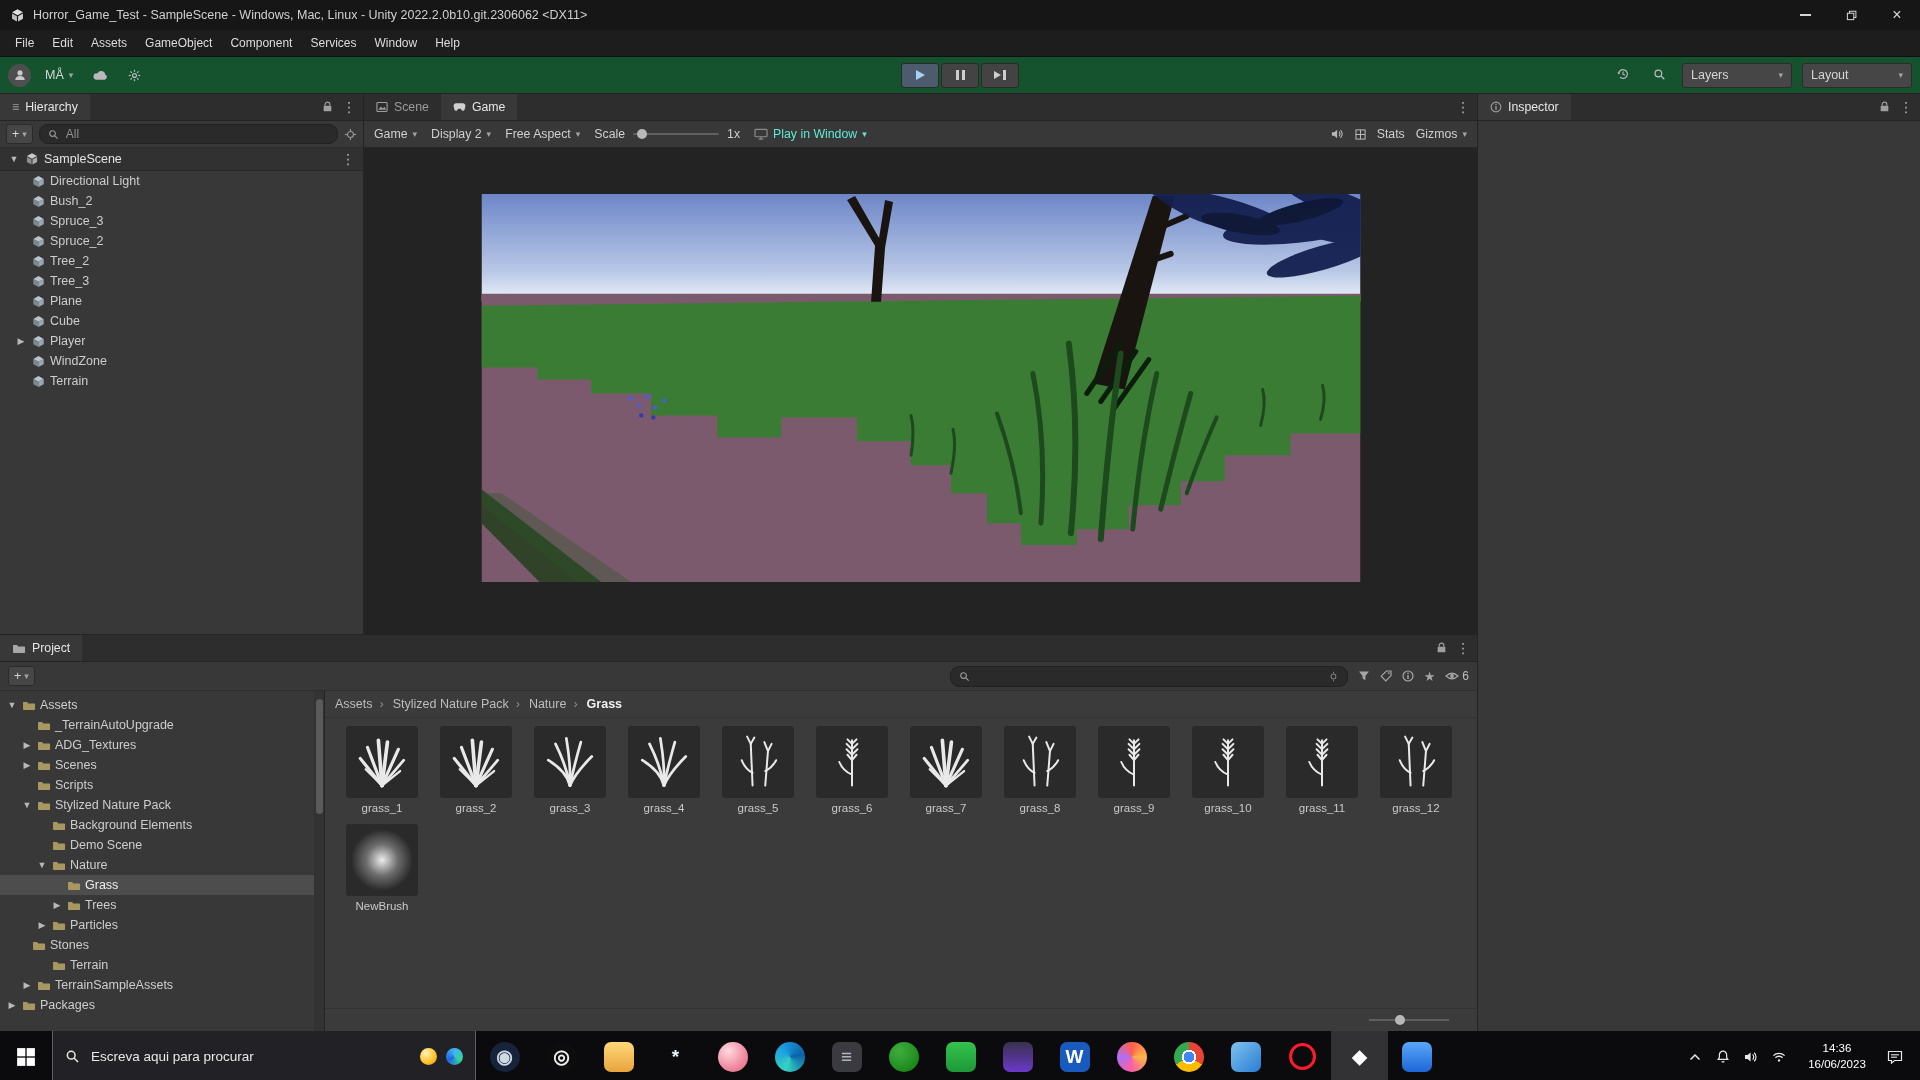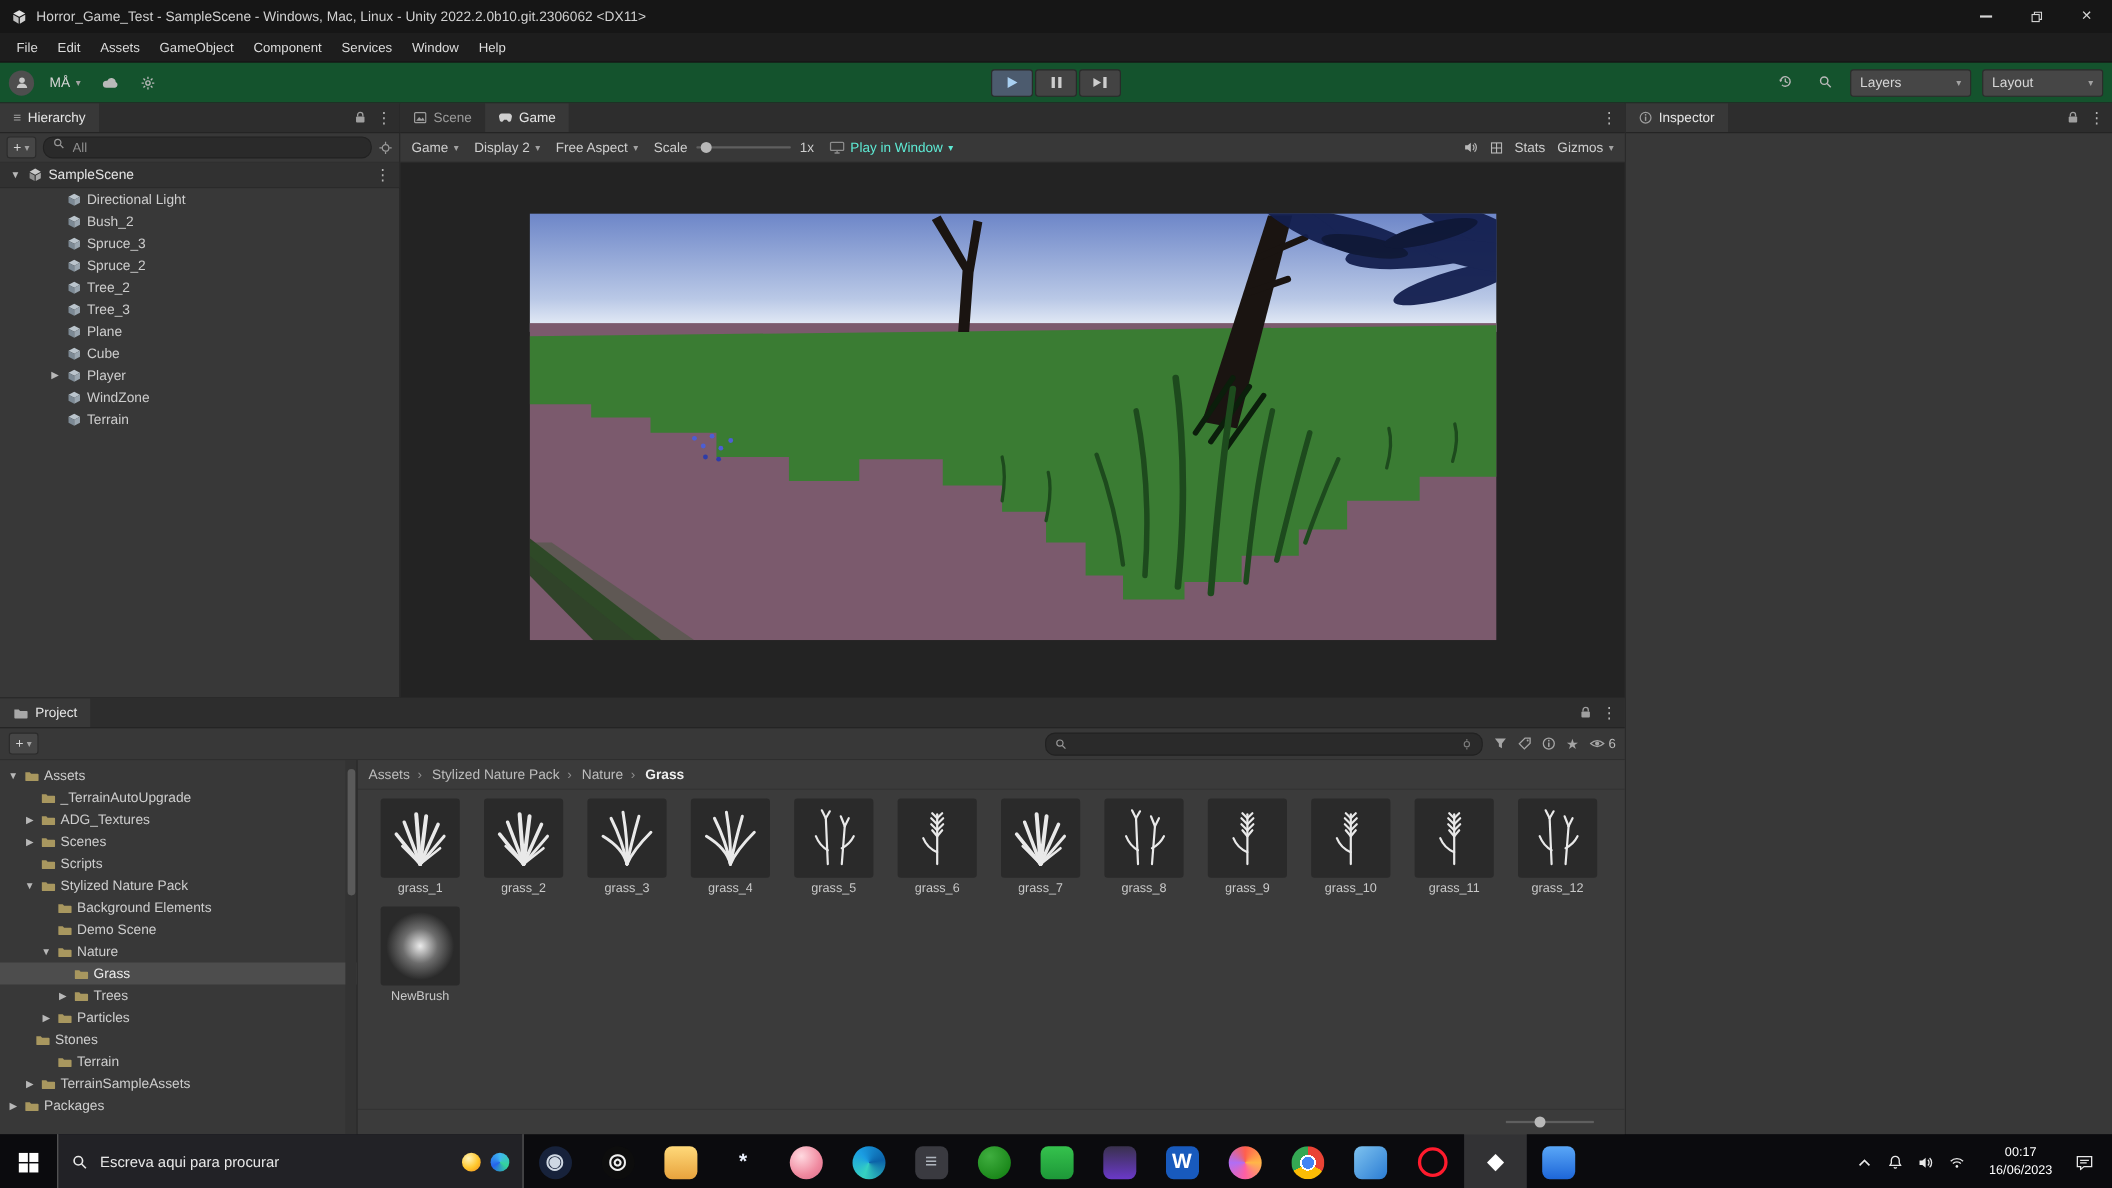--- a/index.html
+++ b/index.html
@@ -47,26 +47,26 @@
   .tabs{height:26px;background:#2d2d2d;border-bottom:1px solid #242424;display:flex;align-items:stretch;position:relative;flex:none;}
   .tab{display:flex;align-items:center;gap:6px;padding:0 12px;color:#9b9b9b;font-size:12.3px;}
   .tab.active{background:#383838;color:#e6e6e6;}
   .strip-icons{position:absolute;right:7px;top:0;bottom:0;display:flex;align-items:center;gap:9px;}
   .kebab{color:#b5b5b5;font-size:14px;line-height:1;}
 
   
   #hierarchy-panel{width:363px;flex:none;background:#383838;border-right:1px solid #242424;display:flex;flex-direction:column;}
   .hier-toolbar{height:26px;display:flex;align-items:center;gap:6px;padding:0 6px;border-bottom:1px solid #2e2e2e;flex:none;}
   .create-btn{height:18px;background:#464646;border:1px solid #2b2b2b;border-radius:3px;display:flex;align-items:center;gap:3px;padding:0 5px;color:#d6d6d6;}
-  .search-pill{flex:1;height:18px;background:#2a2a2a;border:1px solid #212121;border-radius:9px;display:flex;gap:5px;padding:0 8px;}
+  .search-pill{flex:1;height:18px;background:#2a2a2a;border:1px solid #212121;border-radius:9px;display:flex;align-items:center;gap:5px;padding:0 8px;}
   .search-pill input{flex:1;background:transparent;border:none;outline:none;color:#cfcfcf;font-family:inherit;font-size:12px;min-width:0;}
   .search-pill input::placeholder{color:#8f8f8f;}
   .scene-row{height:22px;background:#313131;border-bottom:1px solid #2a2a2a;display:flex;align-items:center;gap:5px;padding:0 8px;color:#e4e4e4;flex:none;}
   .fold{width:12px;font-size:9px;color:#b8b8b8;text-align:center;flex:none;}
-  .hrow{height:20px;display:flex;align-items:center;gap:5px;padding-left:44px;color:#cdcdcd;}
+  .hrow{height:20px;display:flex;align-items:center;gap:5px;padding-left:15px;color:#cdcdcd;}
   .hrow .lbl{white-space:nowrap;}
 
   
   #game-panel{flex:1;display:flex;flex-direction:column;min-width:0;}
   .game-toolbar{height:26px;background:#383838;border-bottom:1px solid #282828;display:flex;align-items:center;gap:14px;padding:0 10px;font-size:12.3px;color:#cfcfcf;flex:none;}
   .gt-dd{display:flex;align-items:center;gap:5px;}
   .dim,.dim .caret{color:#5eead4;}
   .slider-track{position:relative;width:86px;height:2px;background:#5f5f5f;border-radius:1px;}
   .slider-thumb{position:absolute;top:-4px;width:10px;height:10px;border-radius:50%;background:#b8b8b8;}
   .gt-right{margin-left:auto;display:flex;align-items:center;gap:11px;}
@@ -1141,21 +1141,21 @@
             <path d="M8.6 3.4a3.6 3.6 0 0 1 0 5.2M10.2 1.8a5.8 5.8 0 0 1 0 8.4" fill="none" stroke="#e8e8e8" stroke-width="1.2"></path>
           </svg>
       </span>
       <span class="tray-btn">
         <svg viewBox="0 0 14 10" width="14" height="10">
             <path d="M1.4 3.6a8 8 0 0 1 11.2 0M3.4 5.8a5 5 0 0 1 7.2 0" fill="none" stroke="#e8e8e8" stroke-width="1.3"></path>
             <circle cx="7" cy="8.4" r="1.2" fill="#e8e8e8"></circle>
           </svg>
       </span>
       <div class="clock">
-        <div>00:17</div>
+        <div>14:36</div>
         <div>16/06/2023</div>
       </div>
       <span class="tray-btn">
         <svg viewBox="0 0 16 14" width="16" height="14">
             <path d="M1.5 1.5h13v9h-7l-3 2.6v-2.6h-3z" fill="none" stroke="#e8e8e8" stroke-width="1.2"></path>
             <line x1="4" y1="4.8" x2="12" y2="4.8" stroke="#e8e8e8" stroke-width="1.1"></line>
             <line x1="4" y1="7.2" x2="10" y2="7.2" stroke="#e8e8e8" stroke-width="1.1"></line>
           </svg>
       </span>
       <div class="show-desktop"></div>

